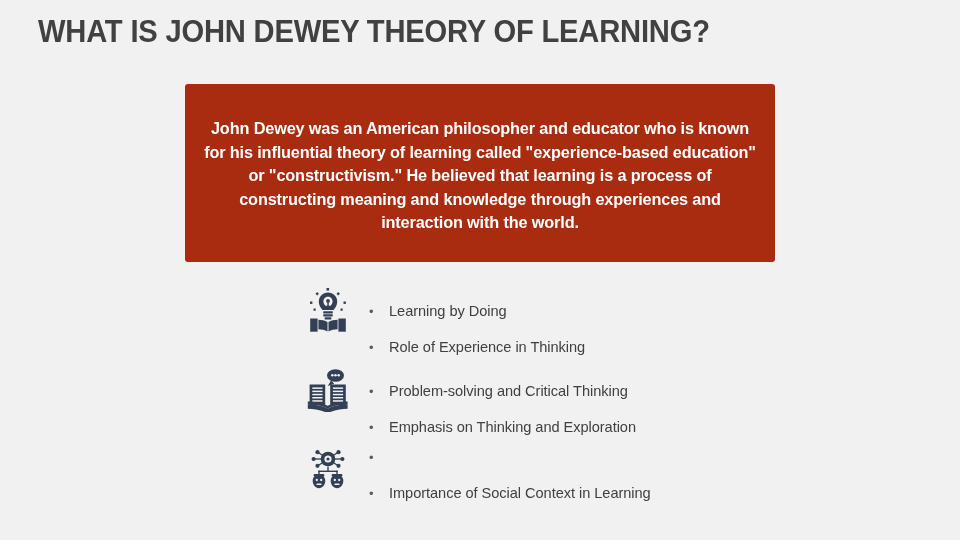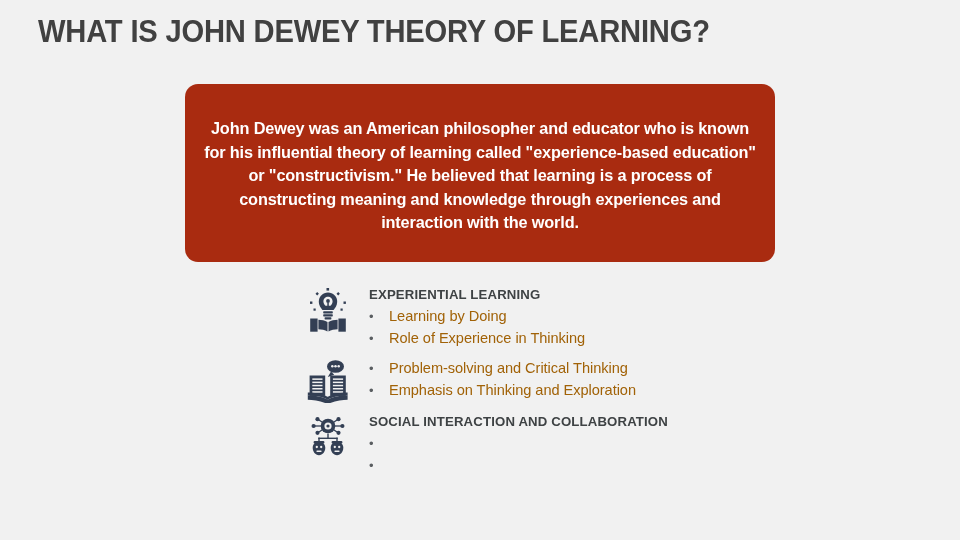--- a/index.html
+++ b/index.html
@@ -27,21 +27,21 @@
   }
 
   
   #callout-box {
     position:absolute;
     left:185px;
     top:84px;
     width:590px;
     height:178px;
     background:#A92B10;
-    border-radius:13px;
+    border-radius:3px;
     display:flex;
     align-items:center;
     justify-content:center;
     padding:6px 16px 0 16px;
   }
   #callout-text {
     color:#FFFFFF;
     font-size:16.3px;
     font-weight:bold;
     line-height:23.4px;
@@ -90,23 +90,24 @@
   }
   .bullet-dot {
     width:20px;
     min-width:20px;
     color:#5A5E61;
     font-size:13px;
     line-height:21.5px;
   }
   .bullet-text {
     font-size:14.6px;
-    color:#a16207;
+    color:#404040;
     letter-spacing:-0.05px;
     white-space:nowrap;
+    margin-top:14px;
   }
 </style>
 </head>
 <body>
 
 <div id="slide-title">What is John Dewey Theory of Learning?</div>
 
 <div id="callout-box">
   <div id="callout-text">John Dewey was an American philosopher and educator who is known for his influential theory of learning called "experience-based education" or "constructivism." He believed that learning is a process of constructing meaning and knowledge through experiences and interaction with the world.</div>
 </div>
@@ -136,21 +137,20 @@
           <rect x="20.3" y="14.6" width="1.5" height="3.6"></rect>
 
           <path d="M3.2 30.5h7.4v13.2H3.2z"></path>
           <path d="M31.4 30.5h7.4v13.2h-7.4z"></path>
           <path d="M11.4 31.8c3 0 6.6 0.8 9.1 2.3v9.5c-2.5-1.5-6.1-2.3-9.1-2.3z"></path>
           <path d="M30.6 31.8c-3 0-6.6 0.8-9.1 2.3v9.5c2.5-1.5 6.1-2.3 9.1-2.3z"></path>
         </g>
       </svg>
     </div>
     <div class="section-body">
-      <div class="section-heading">Experiential Learning</div>
       <div class="bullet-row">
         <span class="bullet-dot">•</span>
         <span class="bullet-text">Learning by Doing</span>
       </div>
       <div class="bullet-row">
         <span class="bullet-dot">•</span>
         <span class="bullet-text">Role of Experience in Thinking</span>
       </div>
     </div>
   </div>
@@ -236,23 +236,23 @@
 
           <path d="M30 26.4c-3.5 0-6.3 2.7-6.3 6.4 0 3.9 2.6 7.4 6.3 7.4s6.3-3.5 6.3-7.4c0-3.7-2.8-6.4-6.3-6.4z"></path>
           <rect x="24.6" y="26.1" width="10.8" height="2.3" rx="1"></rect>
           <circle cx="27.8" cy="32" r="1.15" fill="#F1F1F1"></circle>
           <circle cx="32.2" cy="32" r="1.15" fill="#F1F1F1"></circle>
           <rect x="27.4" y="35.6" width="5.2" height="1.3" rx="0.6" fill="#F1F1F1"></rect>
         </g>
       </svg>
     </div>
     <div class="section-body">
-      <div class="section-heading">Social Interaction and Collaboration</div>
-      <div class="bullet-row">
-        <span class="bullet-dot">•</span>
-      </div>
-      <div class="bullet-row">
-        <span class="bullet-dot">•</span>
+      <div class="bullet-row">
+        <span class="bullet-dot">•</span>
+      </div>
+      <div class="bullet-row">
+        <span class="bullet-dot">•</span>
+        <span class="bullet-text">Importance of Social Context in Learning</span>
       </div>
     </div>
   </div>
 
 </div>
 
 </body></html>

